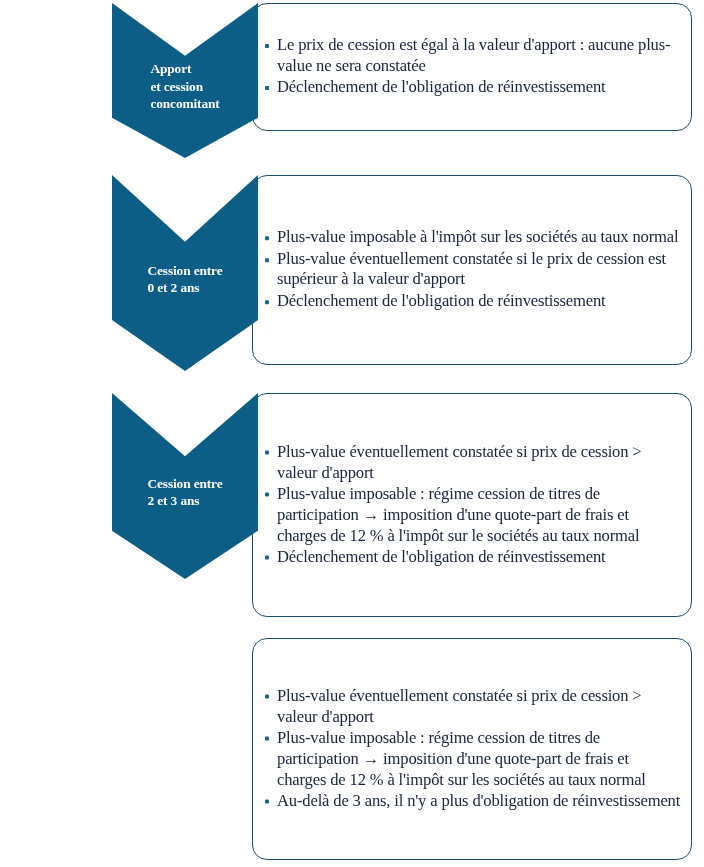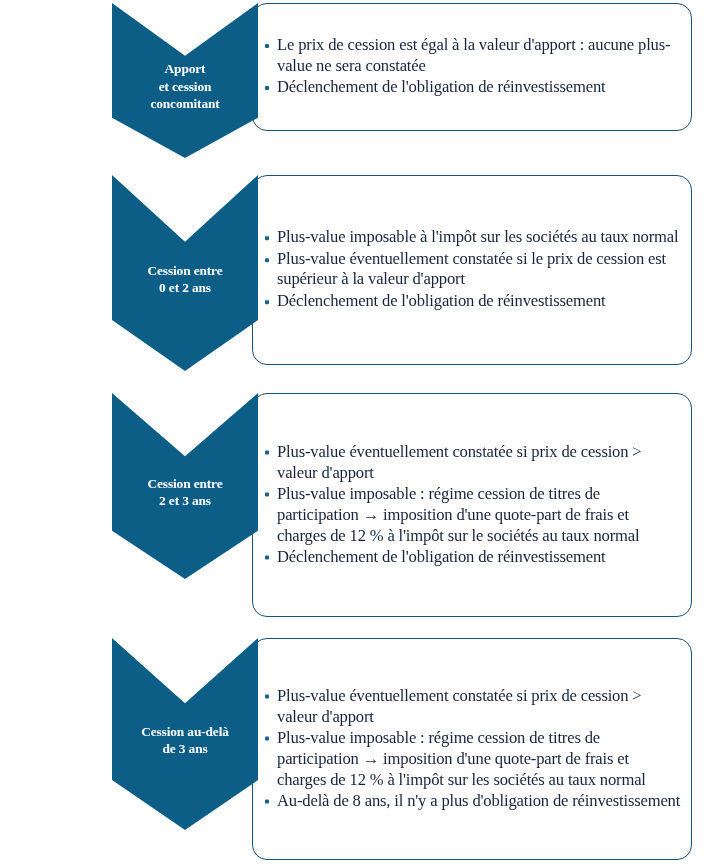--- a/index.html
+++ b/index.html
@@ -86,21 +86,21 @@
     clip-path: polygon(0% 0%, 50% 34%, 100% 0%, 100% 74%, 50% 100%, 0% 74%);
     display: flex;
     align-items: center;
     justify-content: center;
   }
   .chevron-label {
     color: #ffffff;
     font-weight: bold;
     font-size: 13.4px;
     line-height: 1.3;
-    text-align: center;
+    text-align: left;
     white-space: pre-line;
     letter-spacing: -0.01em;
     padding-top: 12px;
   }
 
   
   #row-0 { top: 3px;   height: 128px; }
   #row-0 .chevron { height: 155px; top: 0px; }
 
   #row-1 { top: 175px; height: 190px; }
@@ -164,23 +164,19 @@
 2 et 3 ans</span>
     </div>
   </div>
 
   <div class="row" id="row-3">
     <div class="panel">
       <div class="panel-inner">
         <ul class="bullets">
           <li>Plus-value éventuellement constatée si prix de cession &gt; valeur d'apport</li>
           <li>Plus-value imposable : régime cession de titres de participation → imposition d'une quote-part de frais et charges de 12 % à l'impôt sur les sociétés au taux normal</li>
-          <li>Au-delà de 8 ans, il n'y a plus d'obligation de réinvestissement</li>
+          <li>Au-delà de 3 ans, il n'y a plus d'obligation de réinvestissement</li>
         </ul>
       </div>
-    </div>
-    <div class="chevron">
-      <span class="chevron-label">Cession au-delà
-de 3 ans</span>
     </div>
   </div>
 
 </div>
 
 </body></html>

